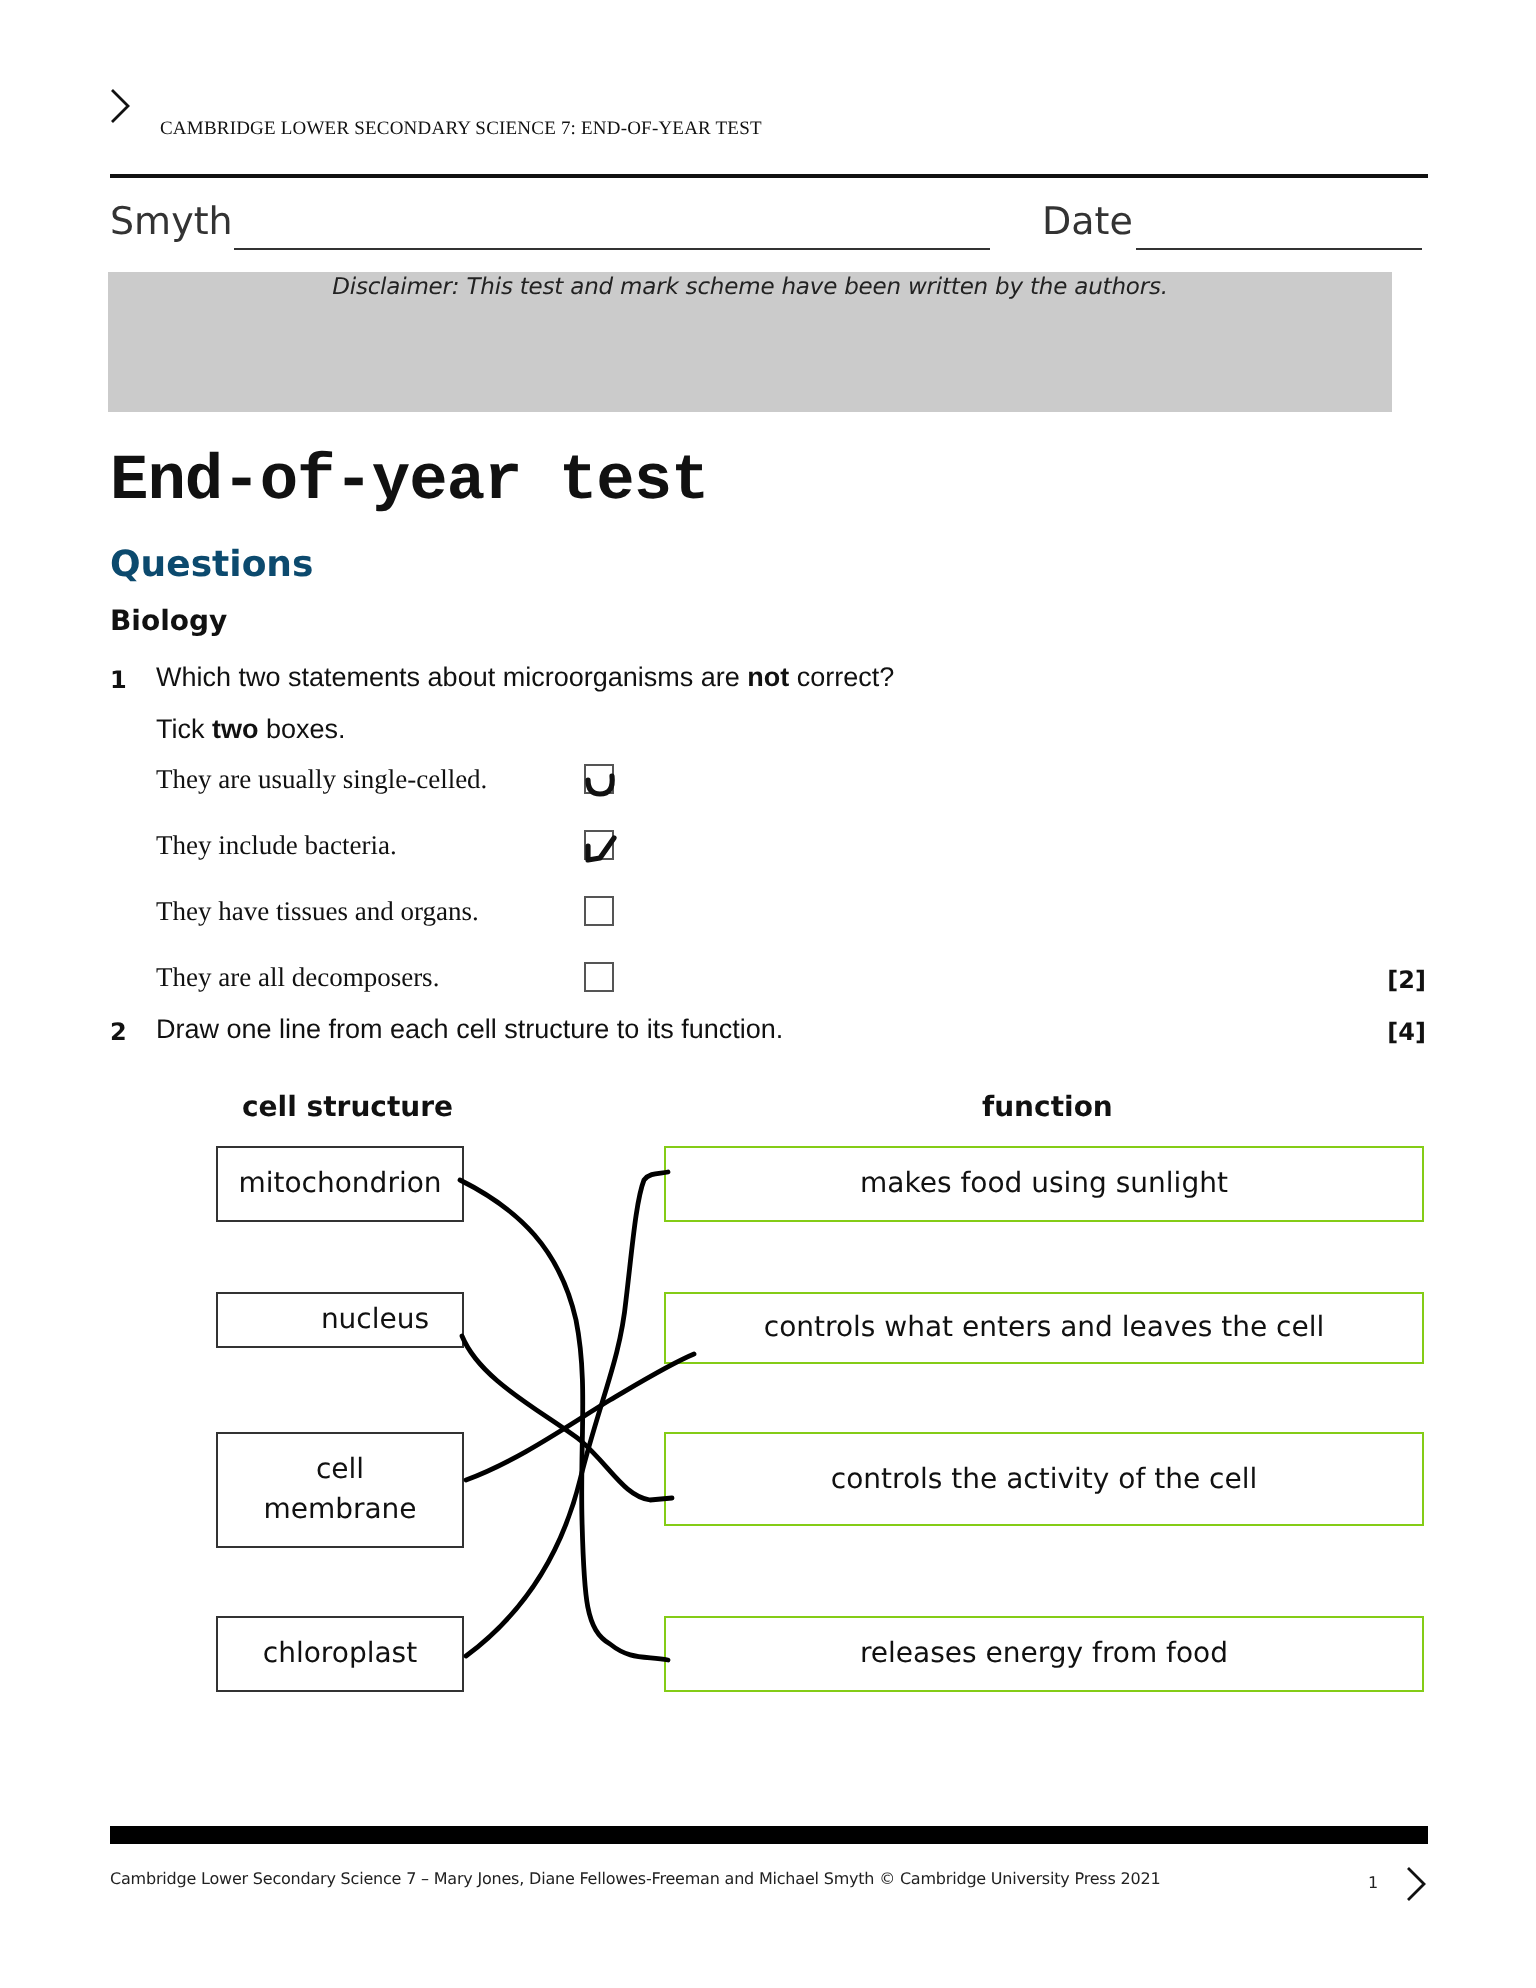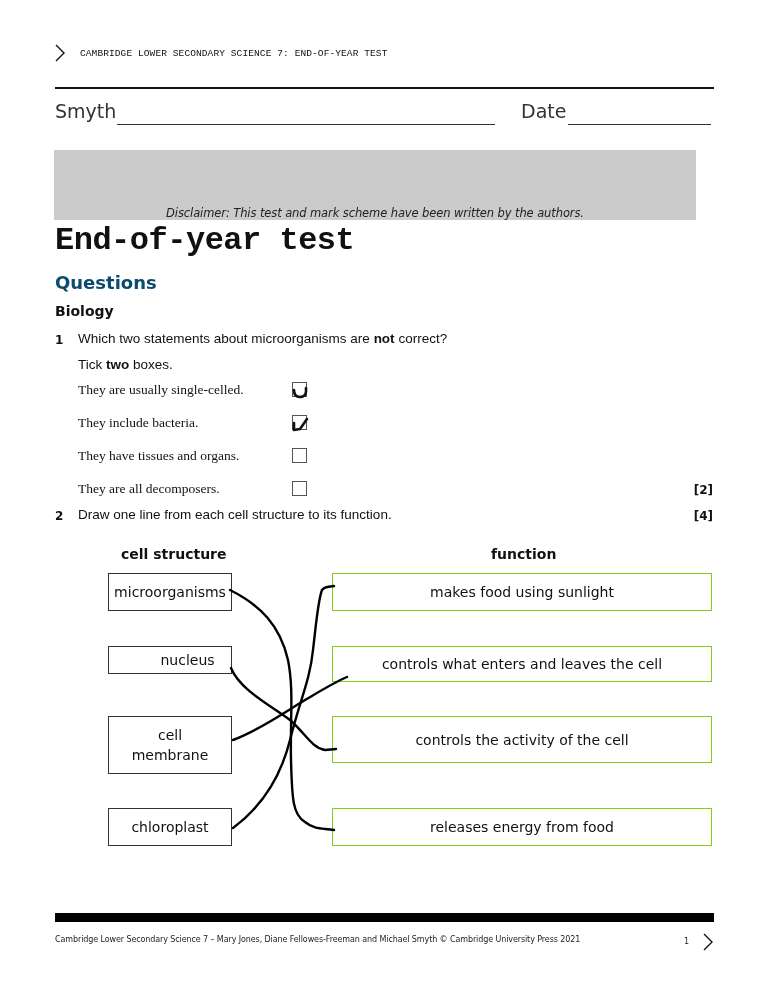--- a/index.html
+++ b/index.html
@@ -1,29 +1,29 @@
 <!DOCTYPE html>
 <html><head>
   <meta charset="utf-8">
   <style>
     * { margin: 0; padding: 0; box-sizing: border-box; }
     html, body { width: 768px; height: 994px; background: #ffffff; overflow: hidden; }
     body { position: relative; font-family: "DejaVu Sans", "Liberation Sans", sans-serif; color: #111; }
 
     .header-chevron { position: absolute; left: 54px; top: 44px; width: 12px; height: 18px; }
-    .header-title { position: absolute; left: 80px; top: 48px; font-size: 9.5px; letter-spacing: 0.1px; color: #111; font-family: Liberation Mono, monospace; }
+    .header-title { position: absolute; left: 80px; top: 60px; font-size: 9.5px; letter-spacing: 0.1px; color: #111; font-family: Liberation Serif, serif; }
     .header-rule { position: absolute; left: 55px; top: 87px; width: 659px; height: 1.5px; background: #111; }
 
     .name-row { position: absolute; left: 55px; top: 100px; font-size: 19px; color: #333; font-family: "DejaVu Sans", sans-serif; }
     .name-label { position: absolute; left: 0; top: 0; white-space: nowrap; }
     .name-line { position: absolute; left: 62px; top: 24px; width: 378px; height: 1.2px; background: #333; }
     .date-label { position: absolute; left: 466px; top: 0; white-space: nowrap; }
     .date-line { position: absolute; left: 513px; top: 24px; width: 143px; height: 1.2px; background: #333; }
 
-    .disclaimer-box { position: absolute; left: 54px; top: 150px; width: 642px; height: 70px; background: #cbcbcb; display: flex; align-items: flex-end; justify-content: center; }
+    .disclaimer-box { position: absolute; left: 54px; top: 136px; width: 642px; height: 70px; background: #cbcbcb; display: flex; align-items: flex-start; justify-content: center; }
     .disclaimer-text { font-style: italic; font-size: 11.5px; color: #222; font-family: "DejaVu Sans", sans-serif; letter-spacing: -0.1px; }
 
     .page-title { position: absolute; left: 55px; top: 222px; font-size: 32px; color: #111; font-family: Liberation Mono, monospace; letter-spacing: -0.5px; }
     .section-title { position: absolute; left: 55px; top: 272px; font-size: 18px; color: #0c4a6e; font-family: "DejaVu Sans", sans-serif; }
     .subsection-title { position: absolute; left: 55px; top: 303px; font-size: 14px; color: #111; font-family: "DejaVu Sans", sans-serif; }
 
     .q-num { position: absolute; left: 55px; font-size: 12px; font-weight: bold; font-family: "DejaVu Sans", sans-serif; }
     .q-text { position: absolute; left: 78px; font-size: 13.5px; font-family: Liberation Sans, sans-serif; color: #111; white-space: nowrap; text-align: center; }
     .q-text b { font-weight: bold; }
     .marks { position: absolute; right: 55px; font-size: 12px; font-weight: bold; font-family: "DejaVu Sans", sans-serif; }
@@ -94,21 +94,21 @@
 
 <div class="marks" style="top:483px;">[2]</div>
 
 <div class="q-num" style="top:509px;">2</div>
 <div class="q-text" style="top:507px;">Draw one line from each cell structure to its function.</div>
 <div class="marks" style="top:509px;">[4]</div>
 
 <div class="col-head" style="left:121px;">cell structure</div>
 <div class="col-head" style="left:491px;">function</div>
 
-<div class="struct-box" style="top:573px; height:38px;">microorganisms</div>
+<div class="struct-box" style="top:573px; height:38px;">mitochondrion</div>
 <div class="struct-box" style="top:646px; height:28px;padding-left:35px;">nucleus</div>
 <div class="struct-box" style="top:716px; height:58px; padding:0 14px;">cell membrane</div>
 <div class="struct-box" style="top:808px; height:38px;">chloroplast</div>
 
 <div class="func-box" style="top:573px; height:38px;">makes food using sunlight</div>
 <div class="func-box" style="top:646px; height:36px;">controls what enters and leaves the cell</div>
 <div class="func-box" style="top:716px; height:47px;">controls the activity of the cell</div>
 <div class="func-box" style="top:808px; height:38px;">releases energy from food</div>
 
 <svg class="lines-svg" width="768" height="994" viewBox="0 0 768 994">

